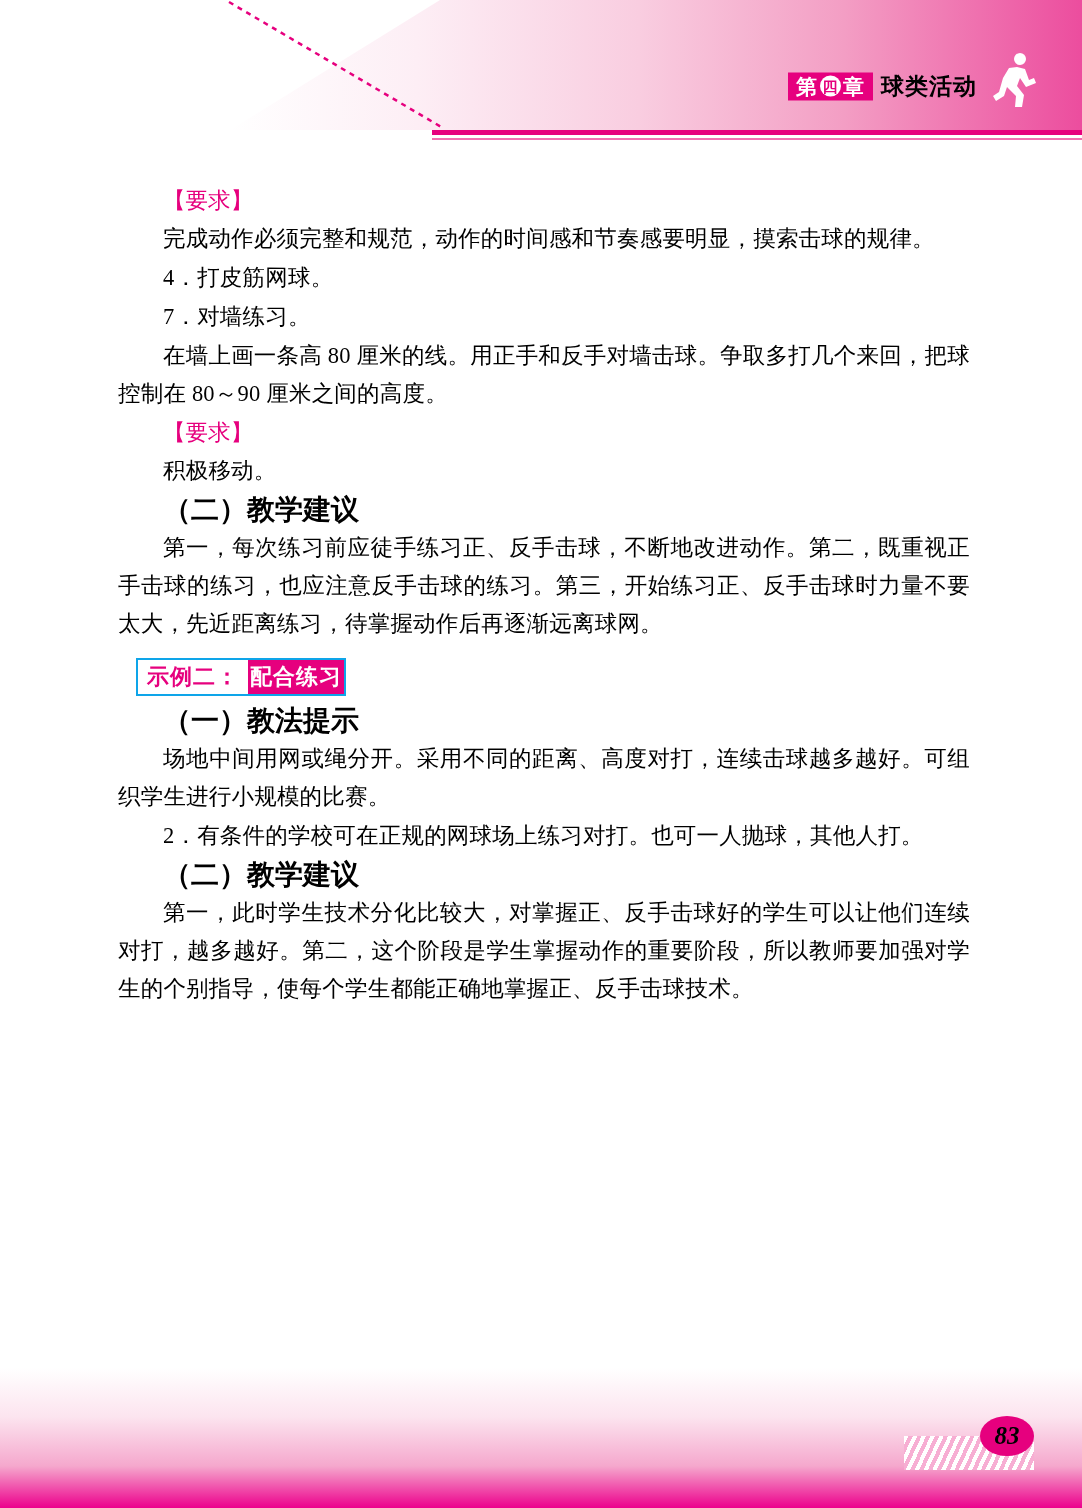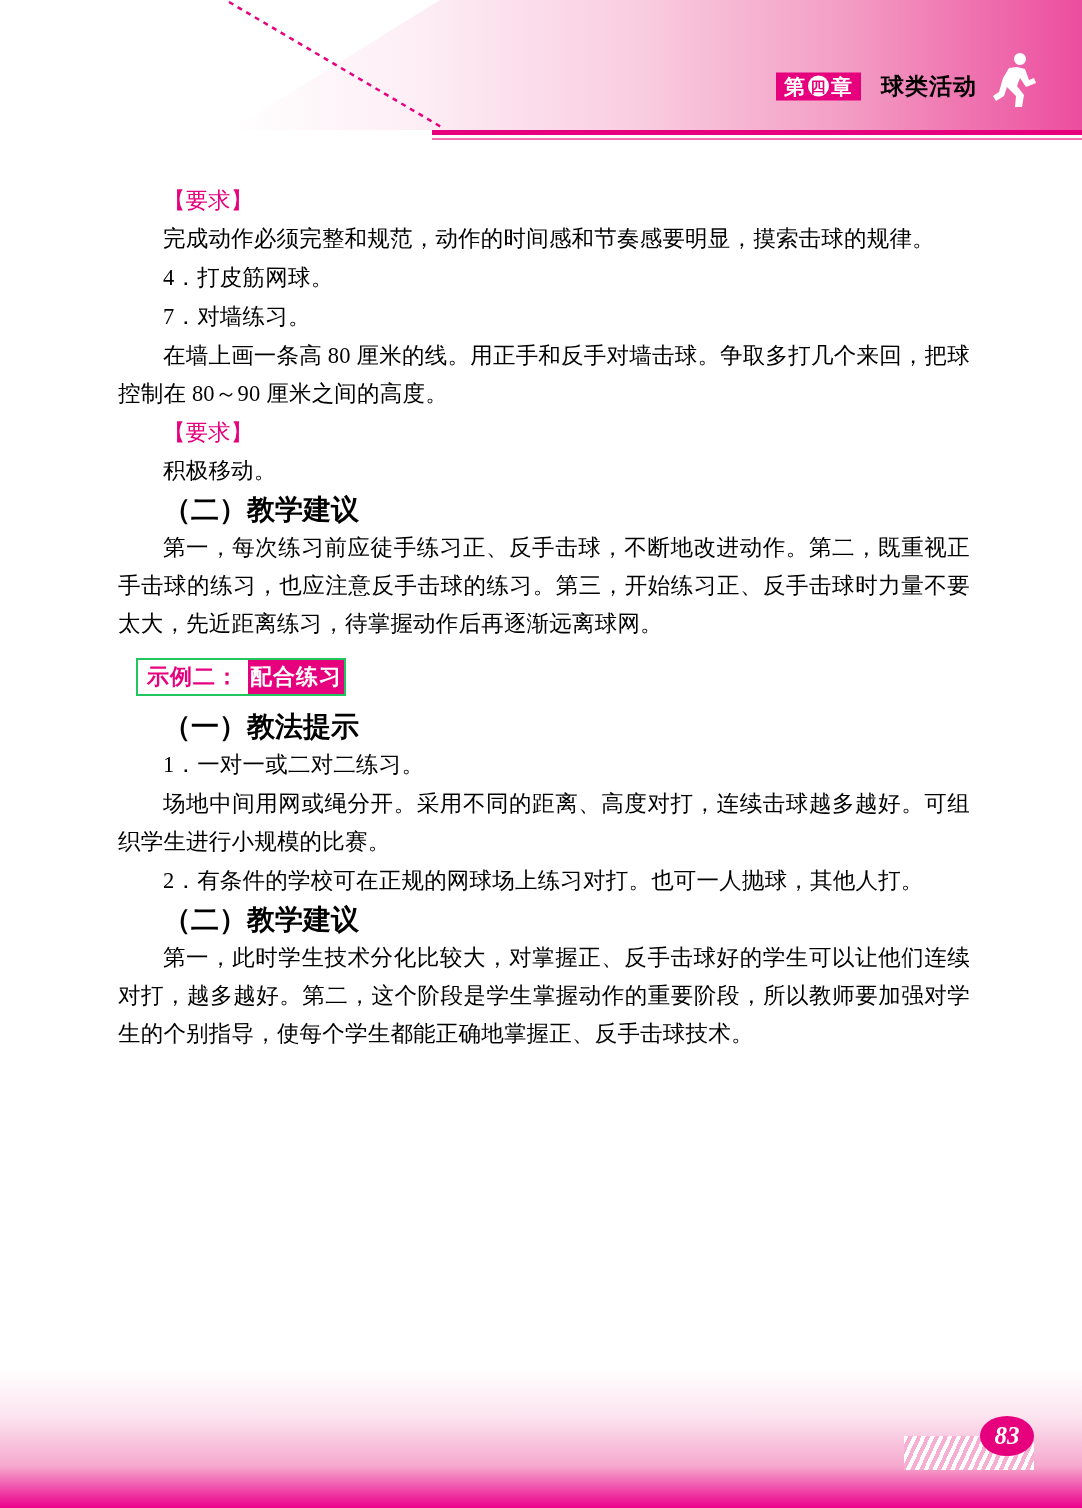--- a/index.html
+++ b/index.html
@@ -87,21 +87,21 @@
     background: #ffffff;
     color: #e6007e;
     font-size: 15px;
     margin: 0 2px;
   }
   .chapter-title {
     font-family: "Liberation Sans", sans-serif;
     font-weight: bold;
     font-size: 23px;
     color: #000000;
-    margin-left: 20px;
+    margin-left: 8px;
     letter-spacing: 1px;
   }
   .runner-icon {
     position: absolute;
     right: 45px;
     top: 52px;
     width: 48px;
     height: 56px;
   }
 
@@ -137,22 +137,22 @@
     font-size: 28px;
     line-height: 38px;
     margin: 0;
     text-indent: 45px;
   }
 
   
   .example-banner {
     display: inline-flex;
     align-items: stretch;
-    border: 2px solid #22c55e;
-    margin: 14px 0 12px 18px;
+    border: 2px solid #0ea5e9;
+    margin: 14px 0 6px 18px;
     height: 34px;
     box-sizing: content-box;
   }
   .example-banner .left {
     display: flex;
     align-items: center;
     padding: 0 9px;
     color: #e6007e;
     font-family: "Liberation Sans", sans-serif;
     font-weight: bold;
@@ -190,21 +190,21 @@
     background: repeating-linear-gradient(115deg, #ffffff 0px, #ffffff 4px, #f7aed3 4px, #f7aed3 8px);
   }
   .page-badge {
     position: absolute;
     right: 48px;
     bottom: 52px;
     width: 54px;
     height: 40px;
     border-radius: 50%;
     background: #e6007e;
-    color: #ffffff;
+    color: #000000;
     font-family: "Liberation Serif", serif;
     font-style: italic;
     font-weight: bold;
     font-size: 25px;
     display: flex;
     align-items: center;
     justify-content: center;
   }
 </style>
 </head>
@@ -246,21 +246,20 @@
   <p class="para indent">积极移动。</p>
   <p class="subhead">（二）教学建议</p>
   <p class="para indent">第一，每次练习前应徒手练习正、反手击球，不断地改进动作。第二，既重视正手击球的练习，也应注意反手击球的练习。第三，开始练习正、反手击球时力量不要太大，先近距离练习，待掌握动作后再逐渐远离球网。</p>
 
   <div class="example-banner">
     <span class="left">示例二：</span>
     <span class="right">配合练习</span>
   </div>
 
   <p class="subhead">（一）教法提示</p>
-  <p class="para indent">1．一对一或二对二练习。</p>
   <p class="para indent">场地中间用网或绳分开。采用不同的距离、高度对打，连续击球越多越好。可组织学生进行小规模的比赛。</p>
   <p class="para indent">2．有条件的学校可在正规的网球场上练习对打。也可一人抛球，其他人打。</p>
   <p class="subhead">（二）教学建议</p>
   <p class="para indent">第一，此时学生技术分化比较大，对掌握正、反手击球好的学生可以让他们连续对打，越多越好。第二，这个阶段是学生掌握动作的重要阶段，所以教师要加强对学生的个别指导，使每个学生都能正确地掌握正、反手击球技术。</p>
 </div>
 
 <div class="footer-grad"></div>
 <div class="footer-hatch"></div>
 <div class="page-badge">83</div>
 

